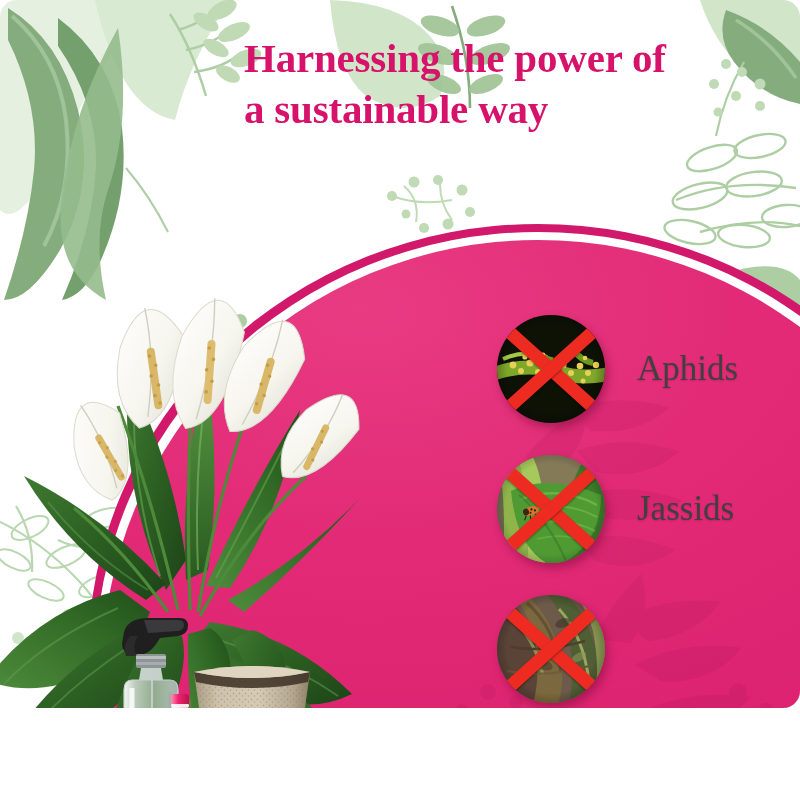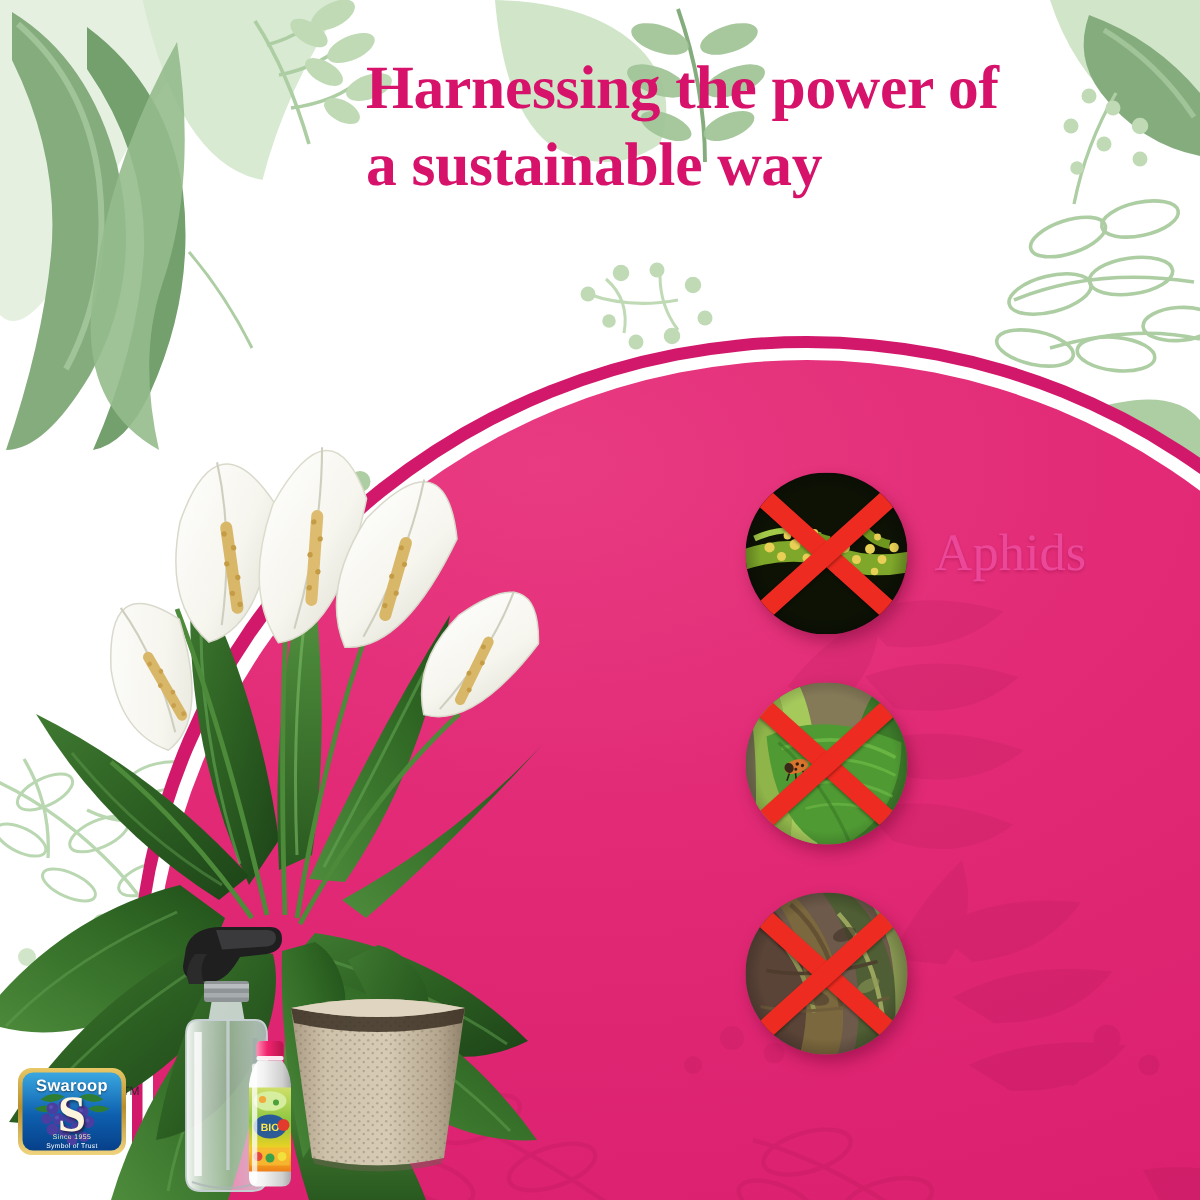--- a/index.html
+++ b/index.html
@@ -1,21 +1,21 @@
 <!DOCTYPE html>
 <html><head>
 <meta charset="utf-8">
 <style>
   html,body{margin:0;padding:0;}
   body{
     width:800px;height:800px;overflow:hidden;
     background:#ffffff;
     font-family:"Liberation Serif", serif;
   }
-  #poster{position:relative;width:800px;height:800px;overflow:hidden;background:#fff;}
+  #poster{position:relative;width:800px;height:708px;overflow:hidden;background:#fff;border-radius:17px;}
 
   
   .deco-layer{position:absolute;inset:0;pointer-events:none;}
 
   
   .pink-outline{
     position:absolute;
     left:88px;top:224px;width:900px;height:700px;
     border-radius:50% 50% 0 0 / 62% 62% 0 0;
     background:#d2186b;
@@ -59,24 +59,24 @@
   .pest-circle .photo{position:absolute;inset:0;}
   .pest-circle .cross{position:absolute;inset:0;}
   .pest-circle .cross i{
     position:absolute;left:50%;top:50%;width:112px;height:13px;
     background:#ee2b20;border-radius:2px;margin-left:-56px;margin-top:-6.5px;
     box-shadow:0 1px 2px rgba(0,0,0,.35);
   }
   .pest-circle .cross i.a{transform:rotate(42deg);}
   .pest-circle .cross i.b{transform:rotate(-42deg);}
   .pest-label{
-    color:#ec4899;
+    color:#404040;
     font-family:"Liberation Serif", serif;
     font-size:35px;
-    margin-left:18px;
+    margin-left:32px;
     white-space:nowrap;
     text-shadow:0 1px 2px rgba(120,0,55,.25);
     text-align:center;
   }
 
   
   .plant{position:absolute;left:0px;top:160px;width:420px;height:640px;z-index:30;}
   .pot{position:absolute;left:190px;top:662px;width:124px;height:120px;z-index:31;}
 
   
@@ -640,20 +640,21 @@
           <stop offset="68%" stop-color="#000" stop-opacity="0"></stop>
           <stop offset="100%" stop-color="#000" stop-opacity=".35"></stop>
         </radialGradient>
         <rect width="108" height="108" fill="url(#vig2)"></rect>
       </svg>
       <div class="cross">
           <i class="a"></i>
           <i class="b"></i>
         </div>
     </div>
+    <div class="pest-label">Jassids</div>
   </div>
 
   <div class="pest-row" style="left:497px;top:595px;">
     <div class="pest-circle">
       <svg class="photo" width="108" height="108" viewBox="0 0 108 108">
         <rect width="108" height="108" fill="#6d5a4a"></rect>
         <g opacity=".95">
           <path d="M-8 -8 Q30 10 44 60 Q52 94 40 116 L-8 116 Z" fill="#5a4336"></path>
           <path d="M20 -8 Q56 18 64 66 Q68 96 58 116 L34 116 Q46 78 36 38 Q28 8 6 -8 Z" fill="#7e6a3e"></path>
           <path d="M58 -8 Q92 14 100 62 Q104 92 96 116 L70 116 Q80 82 72 44 Q64 12 44 -8 Z" fill="#4e5f33"></path>

